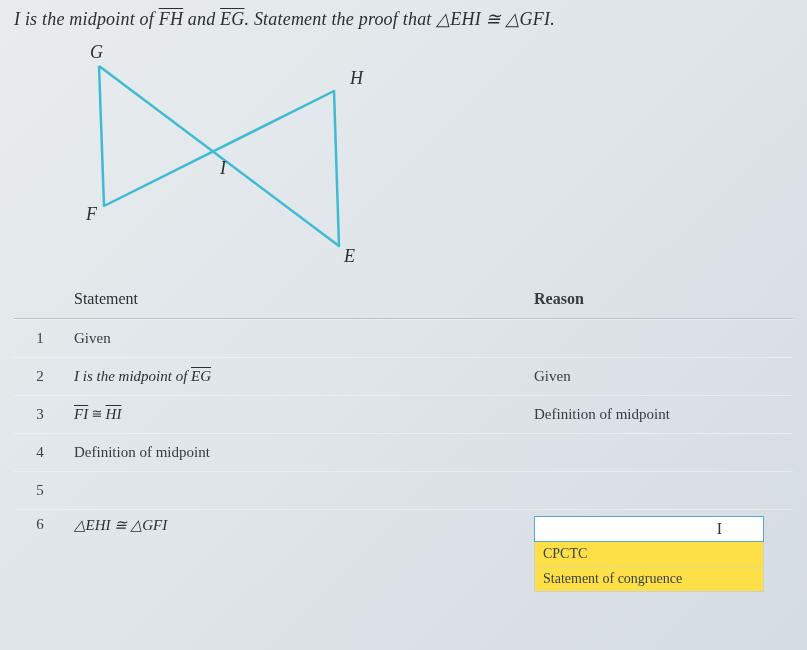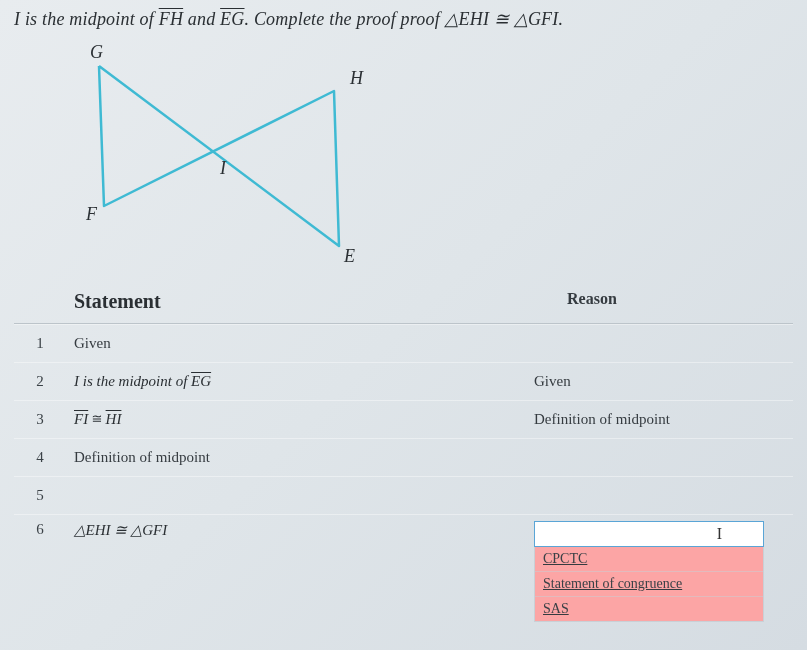--- a/index.html
+++ b/index.html
@@ -40,23 +40,23 @@
       margin-top: 4px;
       width: 100%;
     }
     .proof-header {
       display: flex;
       border-bottom: 1px solid #bcc4ca;
     }
     .proof-header .numcol { width: 52px; }
     .proof-header .stmtcol {
       flex: 0 0 460px;
-      font-weight: 700;
+      font-weight: 400;
       padding: 10px 8px;
-      font-size: 20px;
+      font-size: 16px;
     }
     .proof-header .reascol {
       flex: 1;
       font-weight: 700;
       padding: 10px 8px;
       font-size: 16px;
     }
     .proof-row {
       display: flex;
       align-items: center;
@@ -107,57 +107,56 @@
       right: 42px;
       top: 4px;
       font-family: serif;
       font-size: 16px;
       color: #333;
       pointer-events: none;
     }
     .dd-options {
       border: 1px solid #c9d0d6;
       border-top: none;
-      background: #fca5a5;
+      background: #fde047;
       width: 100%;
-      text-decoration: underline;
     }
     .dd-option {
       padding: 4px 8px;
       font-size: 14px;
       color: #3a4146;
       border-top: 1px solid rgba(200,208,214,0.5);
     }
     .dd-option:first-child { border-top: none; }
   </style>
 </head>
 <body>
 
 <div class="prompt">
-  <span>I is the midpoint of </span><span class="overline">FH</span><span> and </span><span class="overline">EG</span><span>. Complete the proof proof △EHI ≅ △GFI.</span>
+  <span>I is the midpoint of </span><span class="overline">FH</span><span> and </span><span class="overline">EG</span><span>. Statement the proof that △EHI ≅ △GFI.</span>
 </div>
 
 <div class="diagram">
   <svg viewBox="0 0 360 240" width="360" height="240">
     <g stroke="#3fbad3" stroke-width="2.5" fill="none" stroke-linejoin="round">
       <polyline points="45,30 50,170 280,55 285,210 45,30"></polyline>
     </g>
   </svg>
   <span class="lbl" style="left:36px; top:6px;">G</span>
   <span class="lbl" style="left:32px; top:168px;">F</span>
   <span class="lbl" style="left:166px; top:122px;">I</span>
   <span class="lbl" style="left:296px; top:32px;">H</span>
   <span class="lbl" style="left:290px; top:210px;">E</span>
 </div>
 
 <div class="proof">
   <div class="proof-header">
     <div class="numcol"></div>
     <div class="stmtcol" style="font-style:normal;">Statement</div>
-    <div class="reascol" style="font-style:normal;margin-left:33px;">Reason</div>
+    <div class="reascol" style="font-style:normal;">Reason</div>
   </div>
 
   <div class="proof-row">
     <div class="numcol">1</div>
     <div class="reascol">Given</div>
   </div>
 
   <div class="proof-row">
     <div class="numcol">2</div>
     <div class="stmtcol">
@@ -186,19 +185,18 @@
   <div class="proof-row" style="align-items:flex-start;">
     <div class="numcol">6</div>
     <div class="stmtcol">△EHI ≅ △GFI</div>
     <div class="reascol">
       <div class="dd-container">
         <input class="dd-input" type="text" value="" style="">
         <span class="dd-cursor">I</span>
         <div class="dd-options">
           <div class="dd-option">CPCTC</div>
           <div class="dd-option">Statement of congruence</div>
-          <div class="dd-option">SAS</div>
         </div>
       </div>
     </div>
   </div>
 
 </div>
 
 </body></html>

